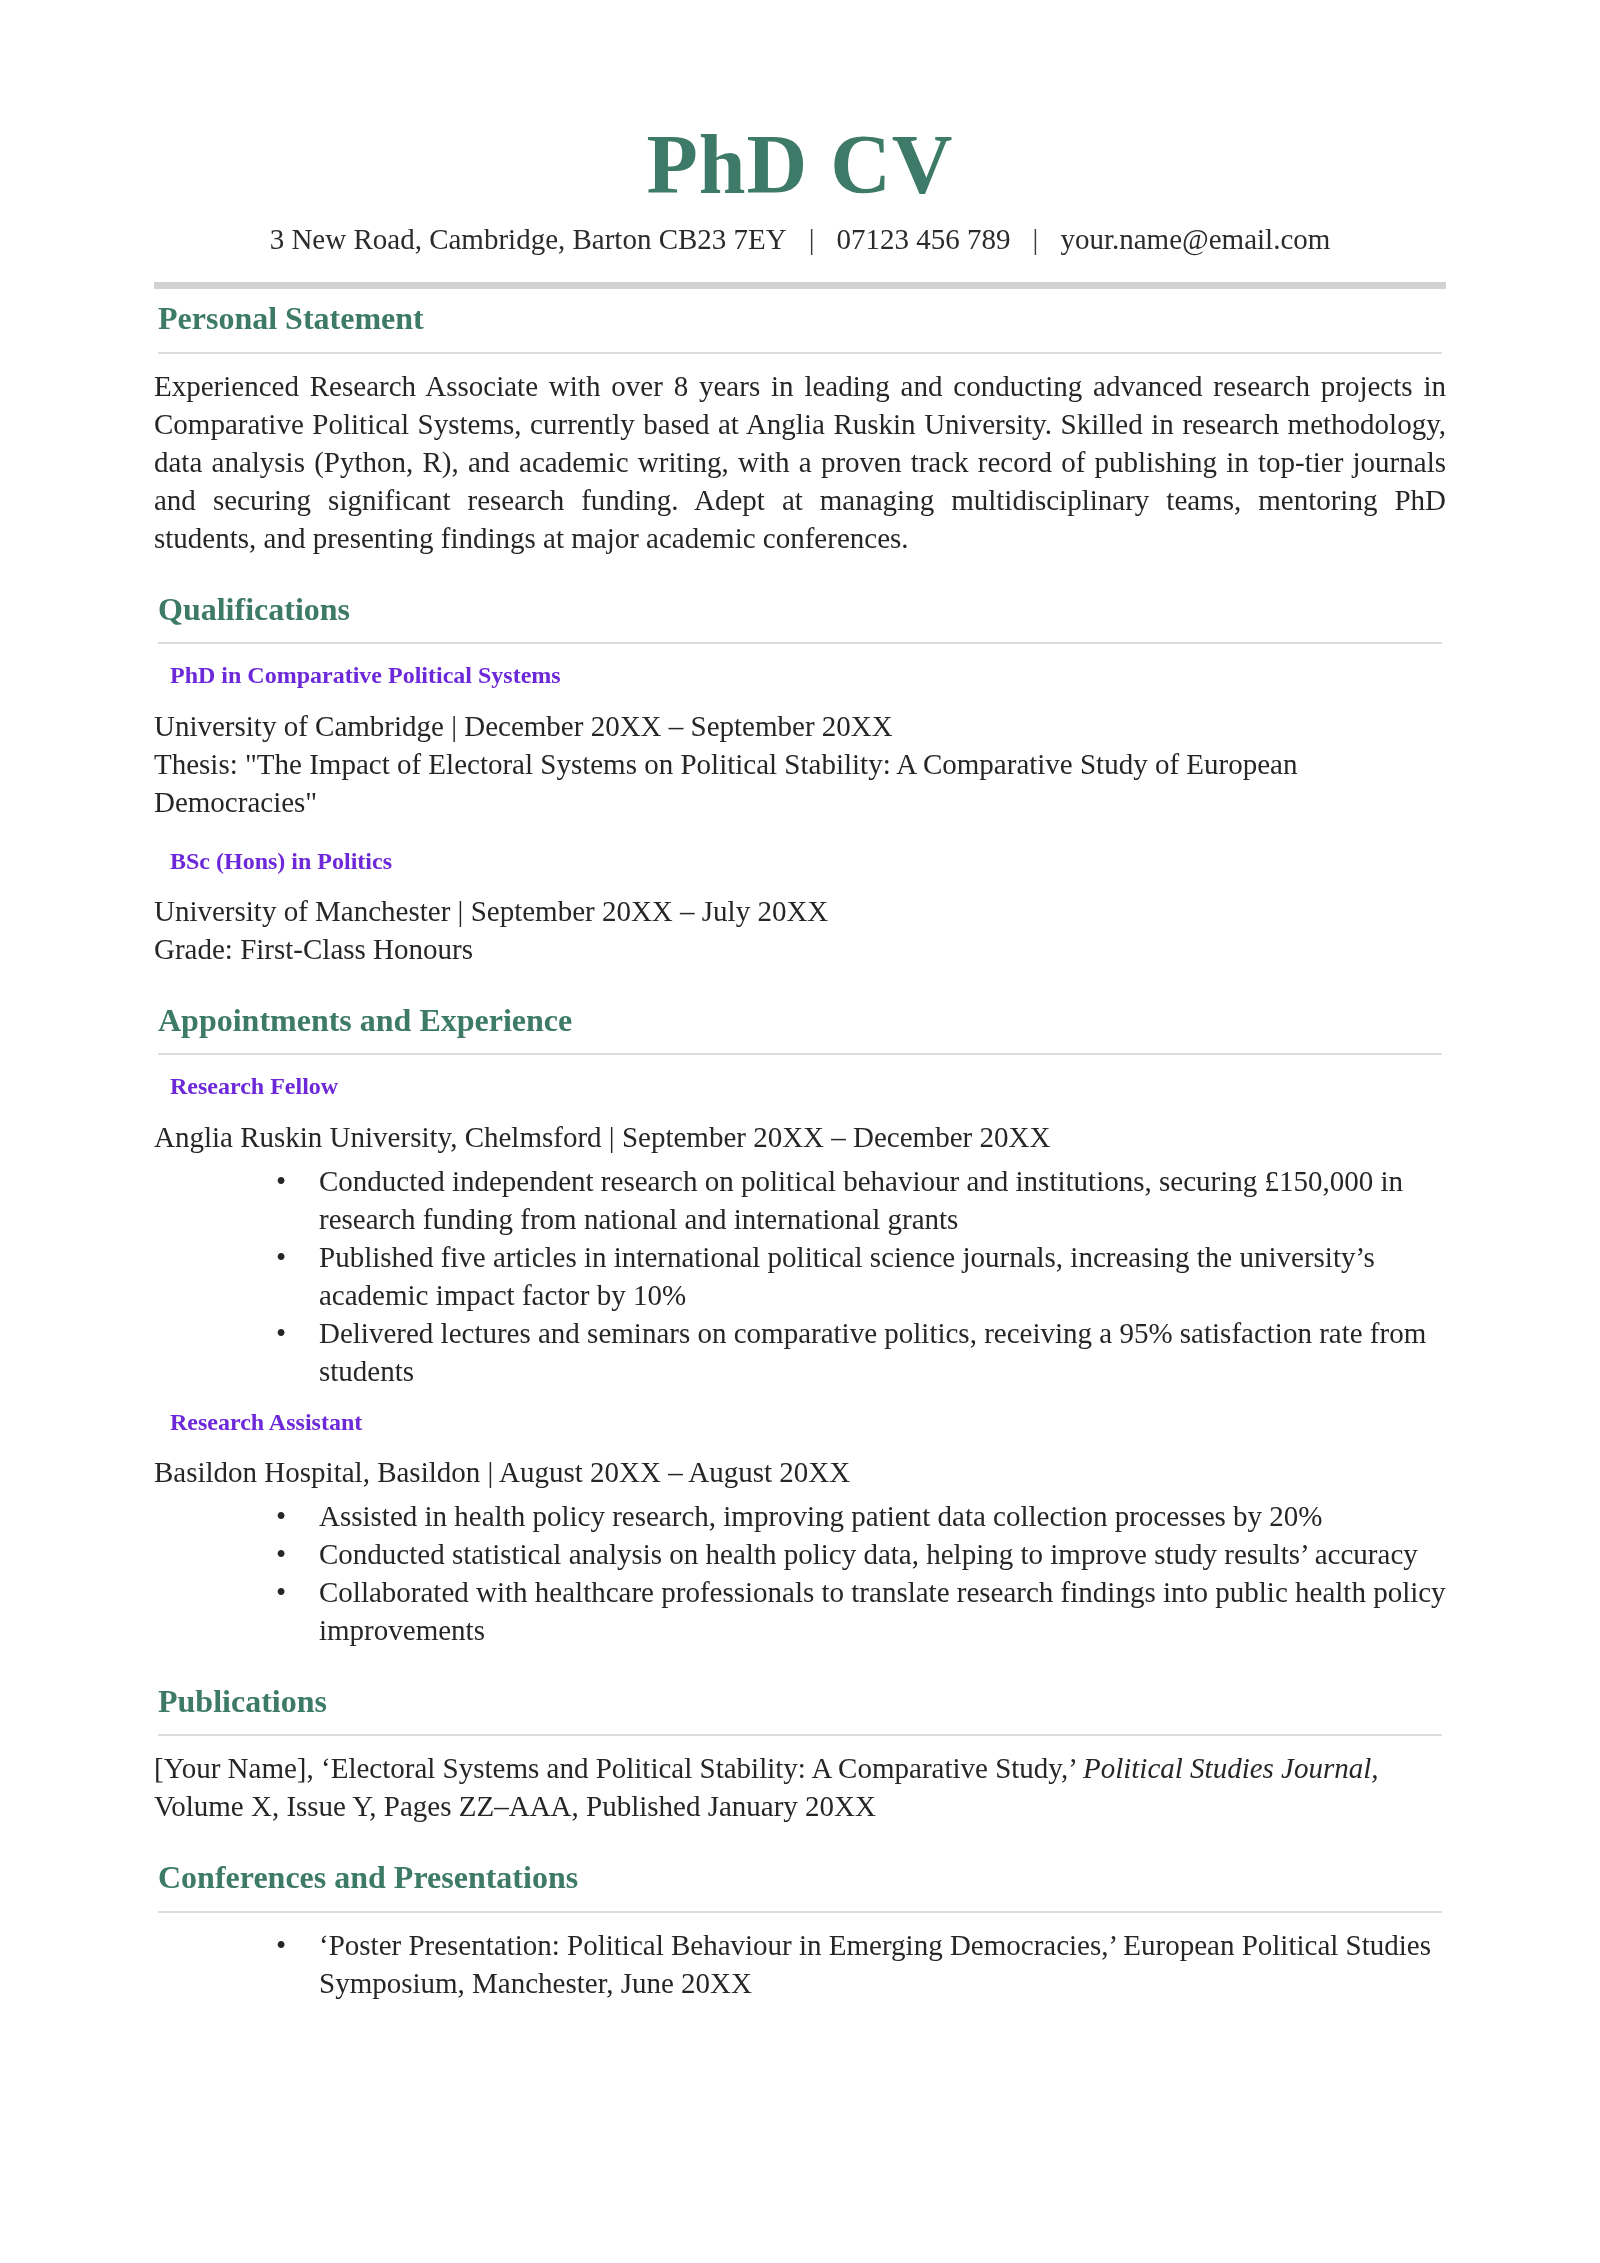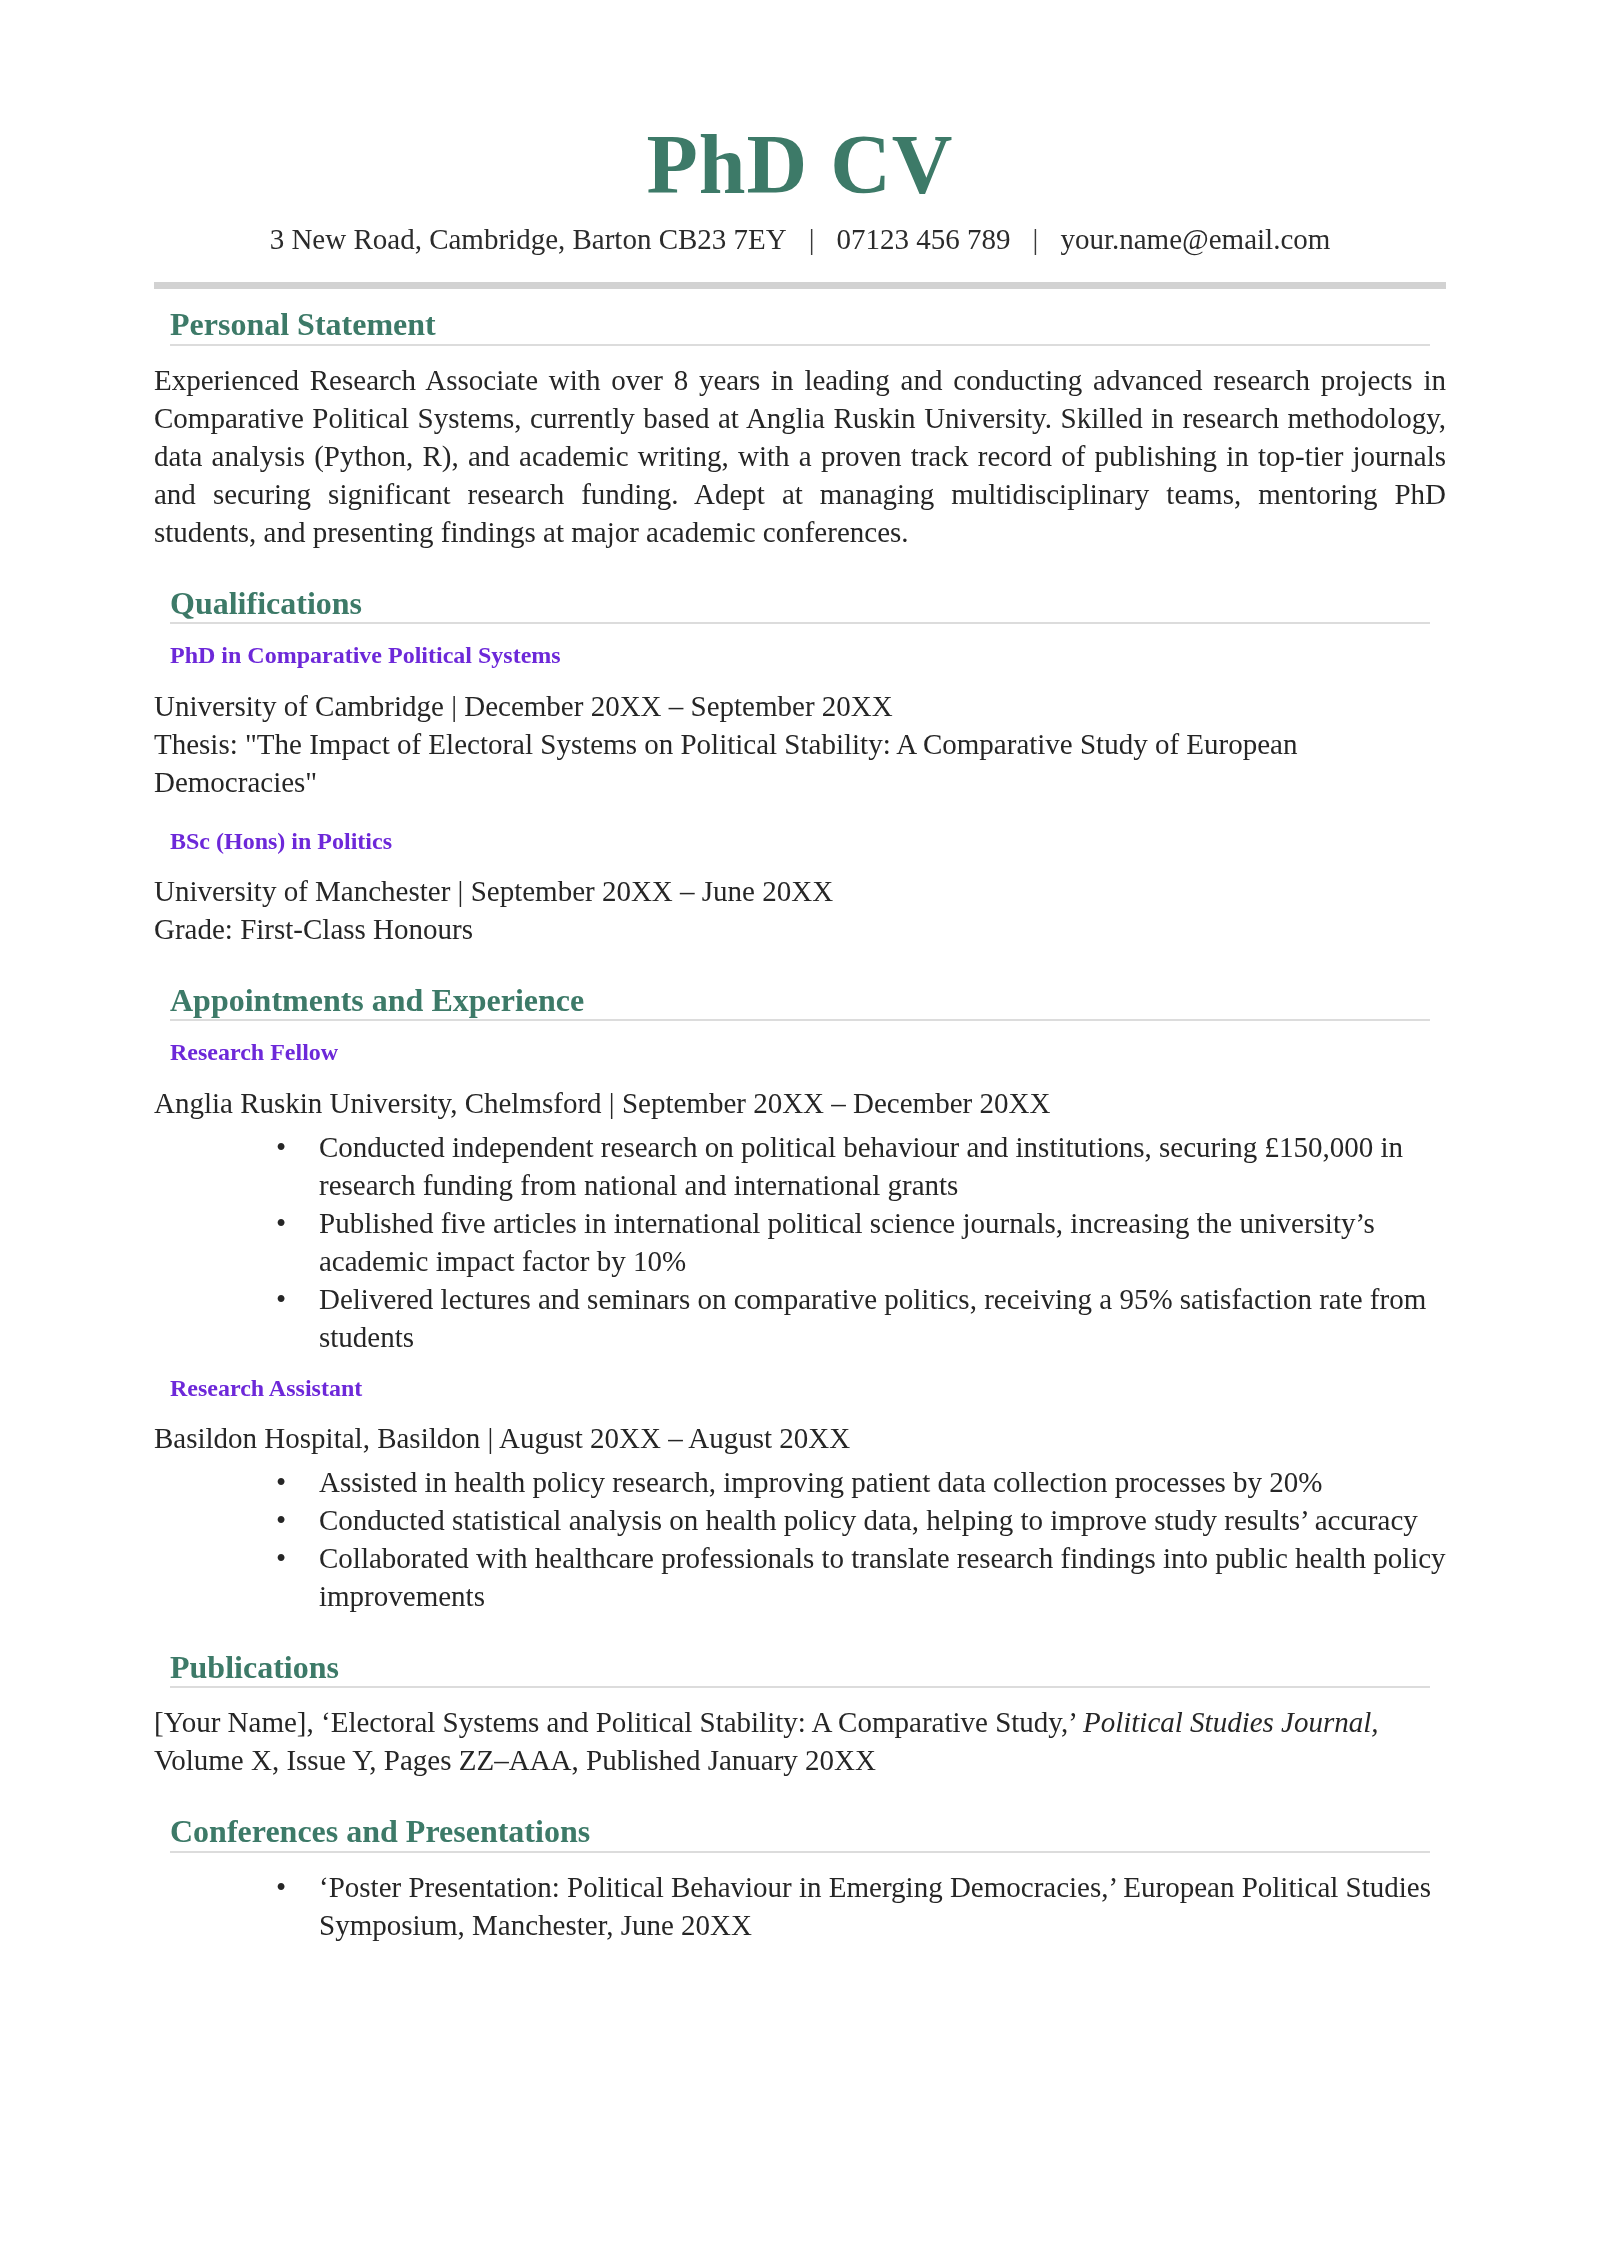--- a/index.html
+++ b/index.html
@@ -48,21 +48,22 @@
   }
 
   
   .section { margin-top: 32px; }
   .section.first { margin-top: 10px; }
   .section-heading {
     font-size: 32px;
     line-height: 1.2;
     font-weight: bold;
     color: #3d7a68;
-    margin: 16px;
+    margin: 4px;
+    padding-bottom: 14px;
     border-bottom: 2px solid #dcdcdc;
   }
 
   .body-text {
     font-size: 29px;
     line-height: 1.31;
     margin: 14px 0 0 0;
   }
   .justified { text-align: justify; }
 
@@ -127,21 +128,21 @@
 
       <div class="entry">
         <p class="entry-title">PhD in Comparative Political Systems</p>
         <p class="entry-line">University of Cambridge | December 20XX – September 20XX</p>
         <p class="entry-line">Thesis: "The Impact of Electoral Systems on Political Stability: A Comparative Study of European Democracies"</p>
       </div>
 
 
       <div class="entry">
         <p class="entry-title">BSc (Hons) in Politics</p>
-        <p class="entry-line">University of Manchester | September 20XX – June 20XX</p>
+        <p class="entry-line">University of Manchester | September 20XX – July 20XX</p>
         <p class="entry-line">Grade: First-Class Honours</p>
       </div>
     </div>
 
     <div class="section">
       <h2 class="section-heading">Appointments and Experience</h2>
 
       <div class="entry">
         <p class="entry-title">Research Fellow</p>
         <p class="entry-line">Anglia Ruskin University, Chelmsford | September 20XX – December 20XX</p>

